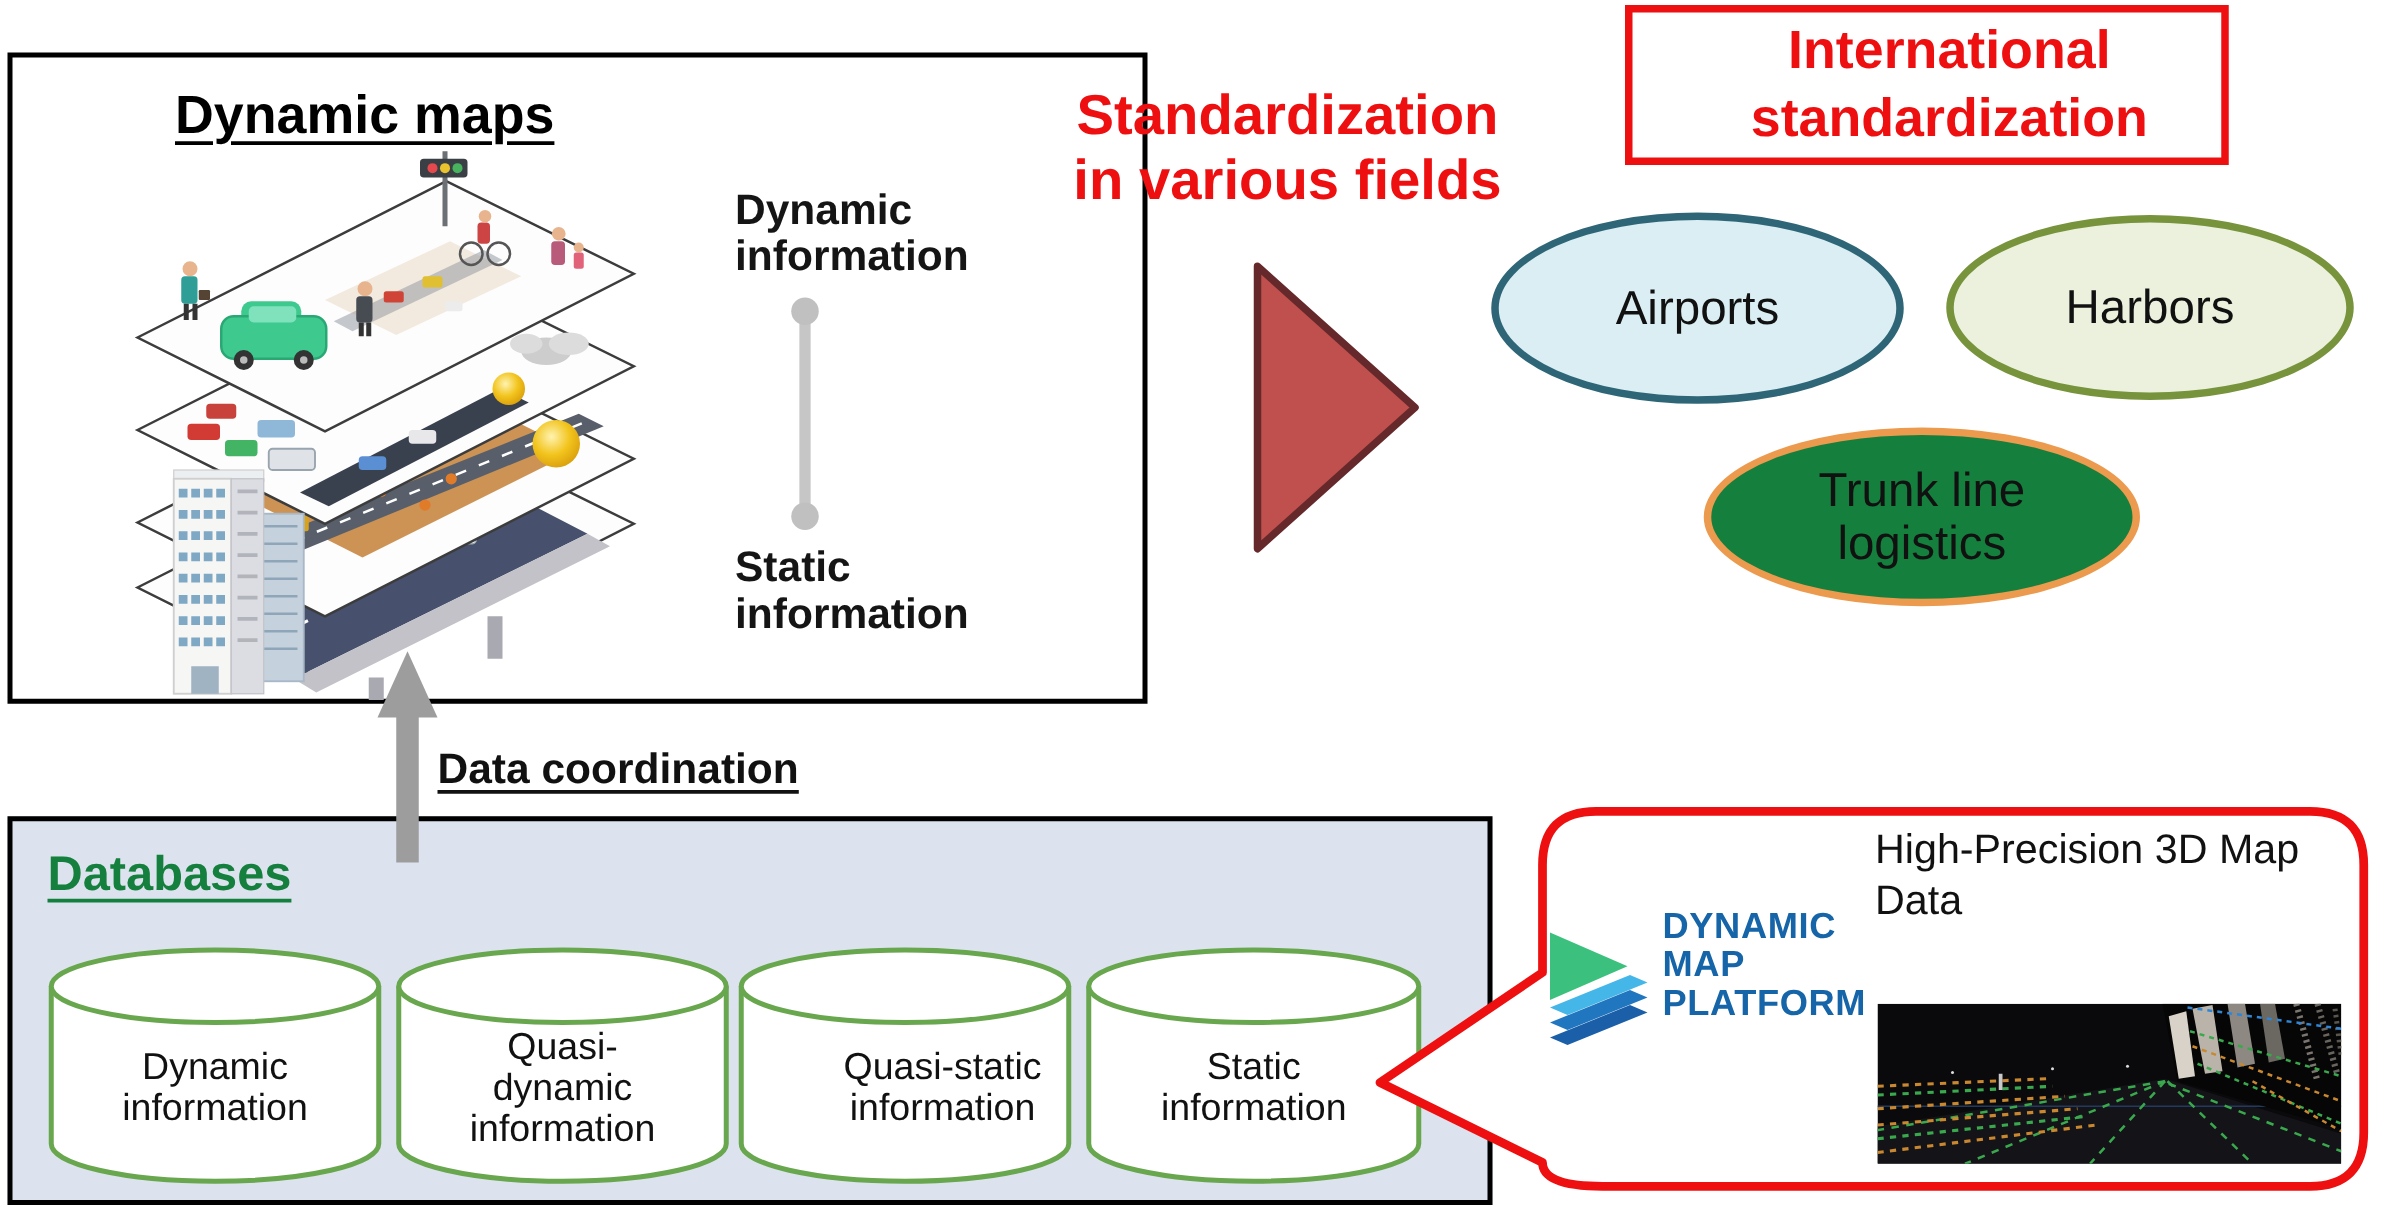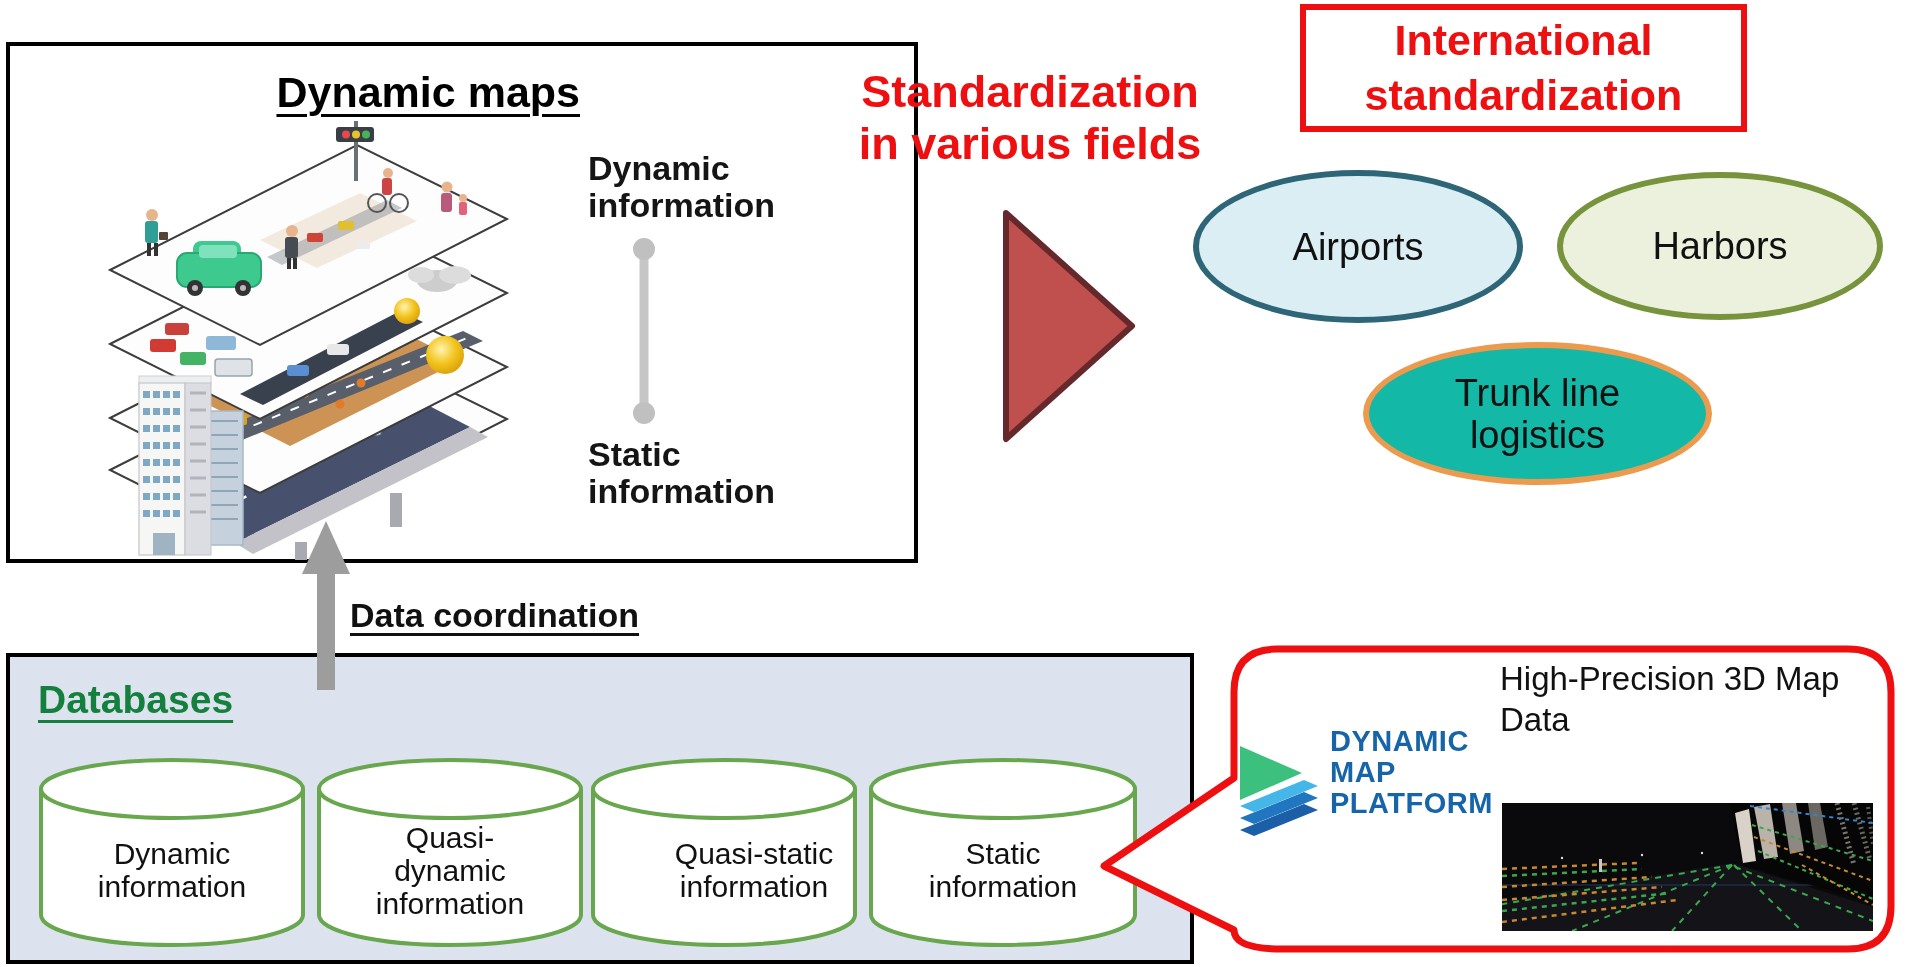--- a/index.html
+++ b/index.html
@@ -2,36 +2,36 @@
 <html><head>
 <meta charset="utf-8">
 <style>
   html,body{margin:0;padding:0;background:#fff;font-family:"Liberation Sans",sans-serif;}
   #canvas{position:relative;width:1920px;height:967px;background:#fff;overflow:hidden;}
   .abs{position:absolute;}
   .pre{white-space:pre-line;}
   
   #maps-box{left:6px;top:42px;width:904px;height:513px;border:4px solid #000;background:#fff;z-index:1;}
   #db-box{left:6px;top:653px;width:1180px;height:303px;border:4px solid #000;background:#dce3ef;z-index:1;}
-  #intl-box{left:1300px;top:4px;width:435px;height:116px;border:6px solid #ee1010;display:flex;align-items:center;justify-content:center;z-index:6;}
+  #intl-box{left:1300px;top:4px;width:435px;height:116px;border:6px solid #ee1010;display:flex;align-items:center;justify-content:center;z-index:6;padding-left:36px;}
   
-  .t-maps-title{left:140px;top:68px;width:440px;text-align:right;font-size:43px;font-weight:bold;color:#000;
+  .t-maps-title{left:140px;top:68px;width:440px;text-align:left;font-size:43px;font-weight:bold;color:#000;
     text-decoration:underline;text-underline-offset:7px;text-decoration-thickness:3px;z-index:10;}
   .t-red-std{left:790px;top:66px;width:480px;text-align:center;font-size:45px;line-height:52px;font-weight:bold;color:#ee1010;z-index:10;}
   .t-intl{font-size:43px;line-height:55px;font-weight:bold;color:#ee1010;text-align:center;}
   .t-info{font-size:34px;line-height:37px;font-weight:bold;color:#151515;z-index:10;}
   .t-coord{left:350px;top:596px;font-size:34px;font-weight:bold;color:#111;text-decoration:underline;
     text-underline-offset:6px;text-decoration-thickness:3px;z-index:10;}
   .t-db-title{left:38px;top:678px;font-size:39px;font-weight:bold;color:#15803d;text-decoration:underline;
     text-underline-offset:7px;text-decoration-thickness:3px;z-index:10;}
   .ellipse{border-radius:50%;display:flex;align-items:center;justify-content:center;z-index:6;
     font-size:38px;color:#111;text-align:center;line-height:42px;}
   #el-airports{left:1193px;top:170px;width:318px;height:141px;background:#daeef3;border:6px solid #2e6677;}
   #el-harbors{left:1557px;top:172px;width:314px;height:136px;background:#ebf1dd;border:6px solid #77933c;}
-  #el-trunk{left:1363px;top:342px;width:337px;height:131px;background:#14b8a6;border:6px solid #ec9a4e;}
+  #el-trunk{left:1363px;top:342px;width:337px;height:131px;background:#15803d;border:6px solid #ec9a4e;}
   .cyl-label{z-index:10;display:flex;align-items:center;justify-content:center;text-align:center;
     font-size:30px;line-height:33px;color:#111;}
   .t-callout-title{left:1500px;top:658px;width:380px;text-align:left;font-size:33px;line-height:41px;color:#111;z-index:10;}
   .t-logo{left:1330px;top:726px;font-size:29px;line-height:31px;font-weight:bold;color:#1565a8;letter-spacing:.5px;z-index:10;}
   svg{display:block;}
   .z2{z-index:2;} .z5{z-index:5;} .z10{z-index:10;}
 </style>
 </head>
 <body>
 

